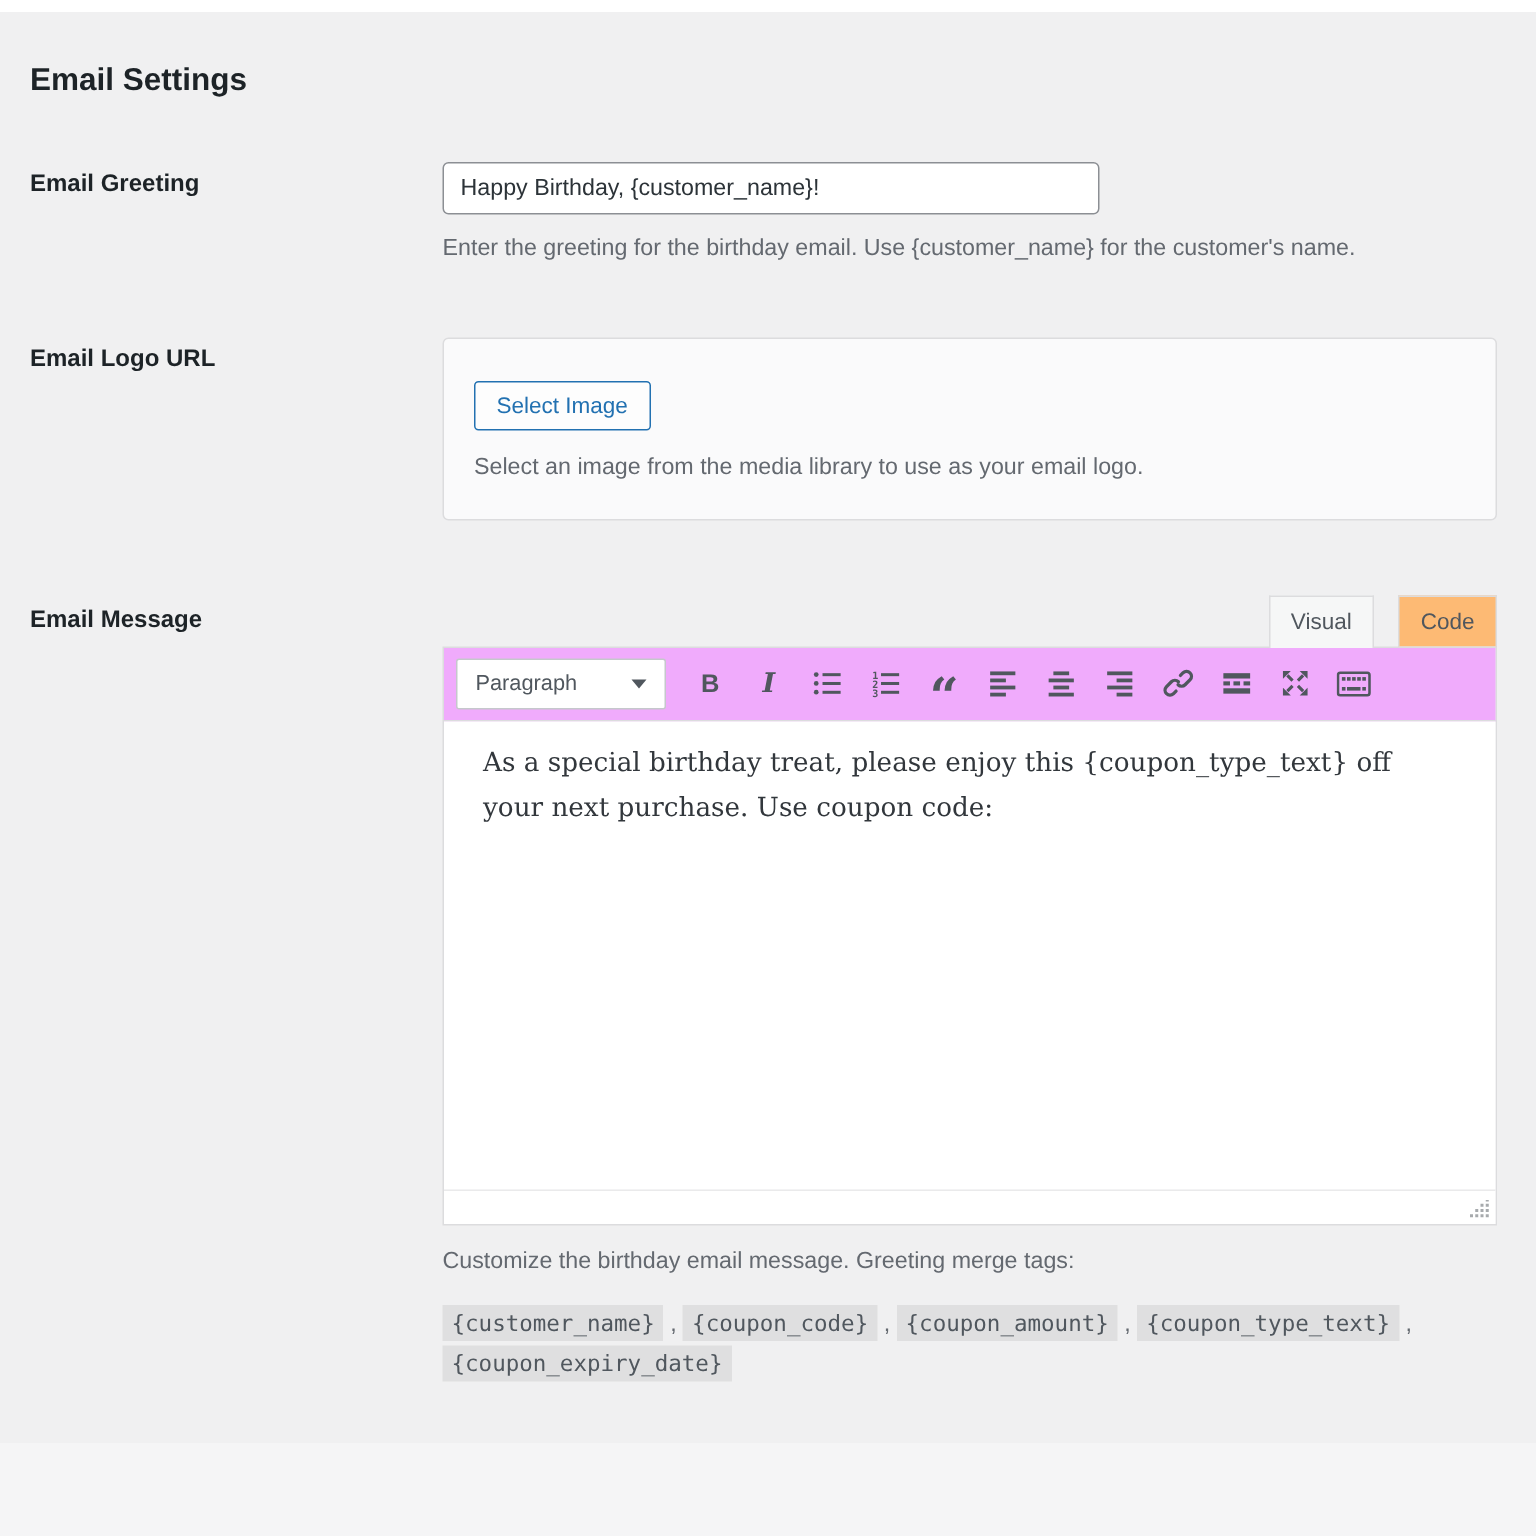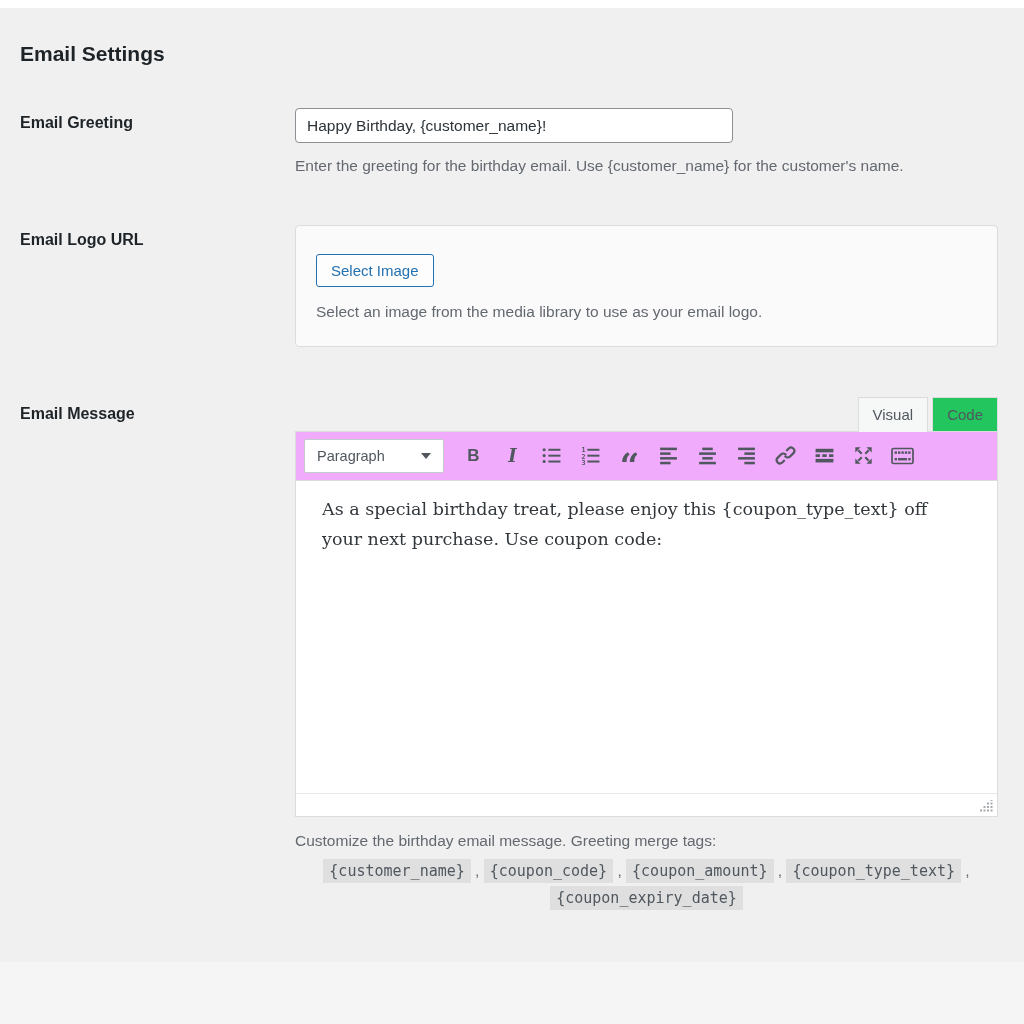--- a/index.html
+++ b/index.html
@@ -78,29 +78,29 @@
     border-radius: 4px;
     background: #fff;
     padding: 0 11px;
     font-size: 15.5px;
     font-family: "Liberation Sans", sans-serif;
     color: #2c3338;
   }
   .row-greeting .description { margin-top: 10px; max-width: 640px; }
 
   
-  .editor-tabs { display: flex; justify-content: flex-end; gap: 4px; }
+  .editor-tabs { display: flex; justify-content: flex-end; gap: 16px; }
   .editor-tab {
     height: 34px;
     padding: 0 14px;
     display: flex;
     align-items: center;
     font-size: 15px;
     color: #50575e;
-    background: #22c55e;
+    background: #fdba74;
     border: 1px solid #dcdcde;
     border-bottom: none;
     cursor: pointer;
   }
   .editor-tab.active {
     background: #f6f7f7;
     position: relative;
     z-index: 2;
     margin-bottom: -1px;
     height: 35px;
@@ -162,21 +162,21 @@
   }
   .editor-statusbar {
     background: #fff;
     height: 23px;
     border-top: 1px solid #eaeaeb;
     position: relative;
   }
   .resize-grippy { position: absolute; right: 4px; bottom: 4px; cursor: se-resize; }
 
   .row-message .description { margin-top: 11px; }
-  .merge-tags { margin-top: 4px; max-width: 705px; font-size: 15.5px; color: #646970; line-height: 1.72; text-align: center; }
+  .merge-tags { margin-top: 16px; max-width: 705px; font-size: 15.5px; color: #646970; line-height: 1.72; }
   .merge-tags code {
     font-family: "DejaVu Sans Mono", "Liberation Mono", monospace;
     font-size: 15px;
     background: #dfdfe0;
     color: #50575e;
     padding: 3px 6px;
   }
 </style>
 </head>
 <body>

